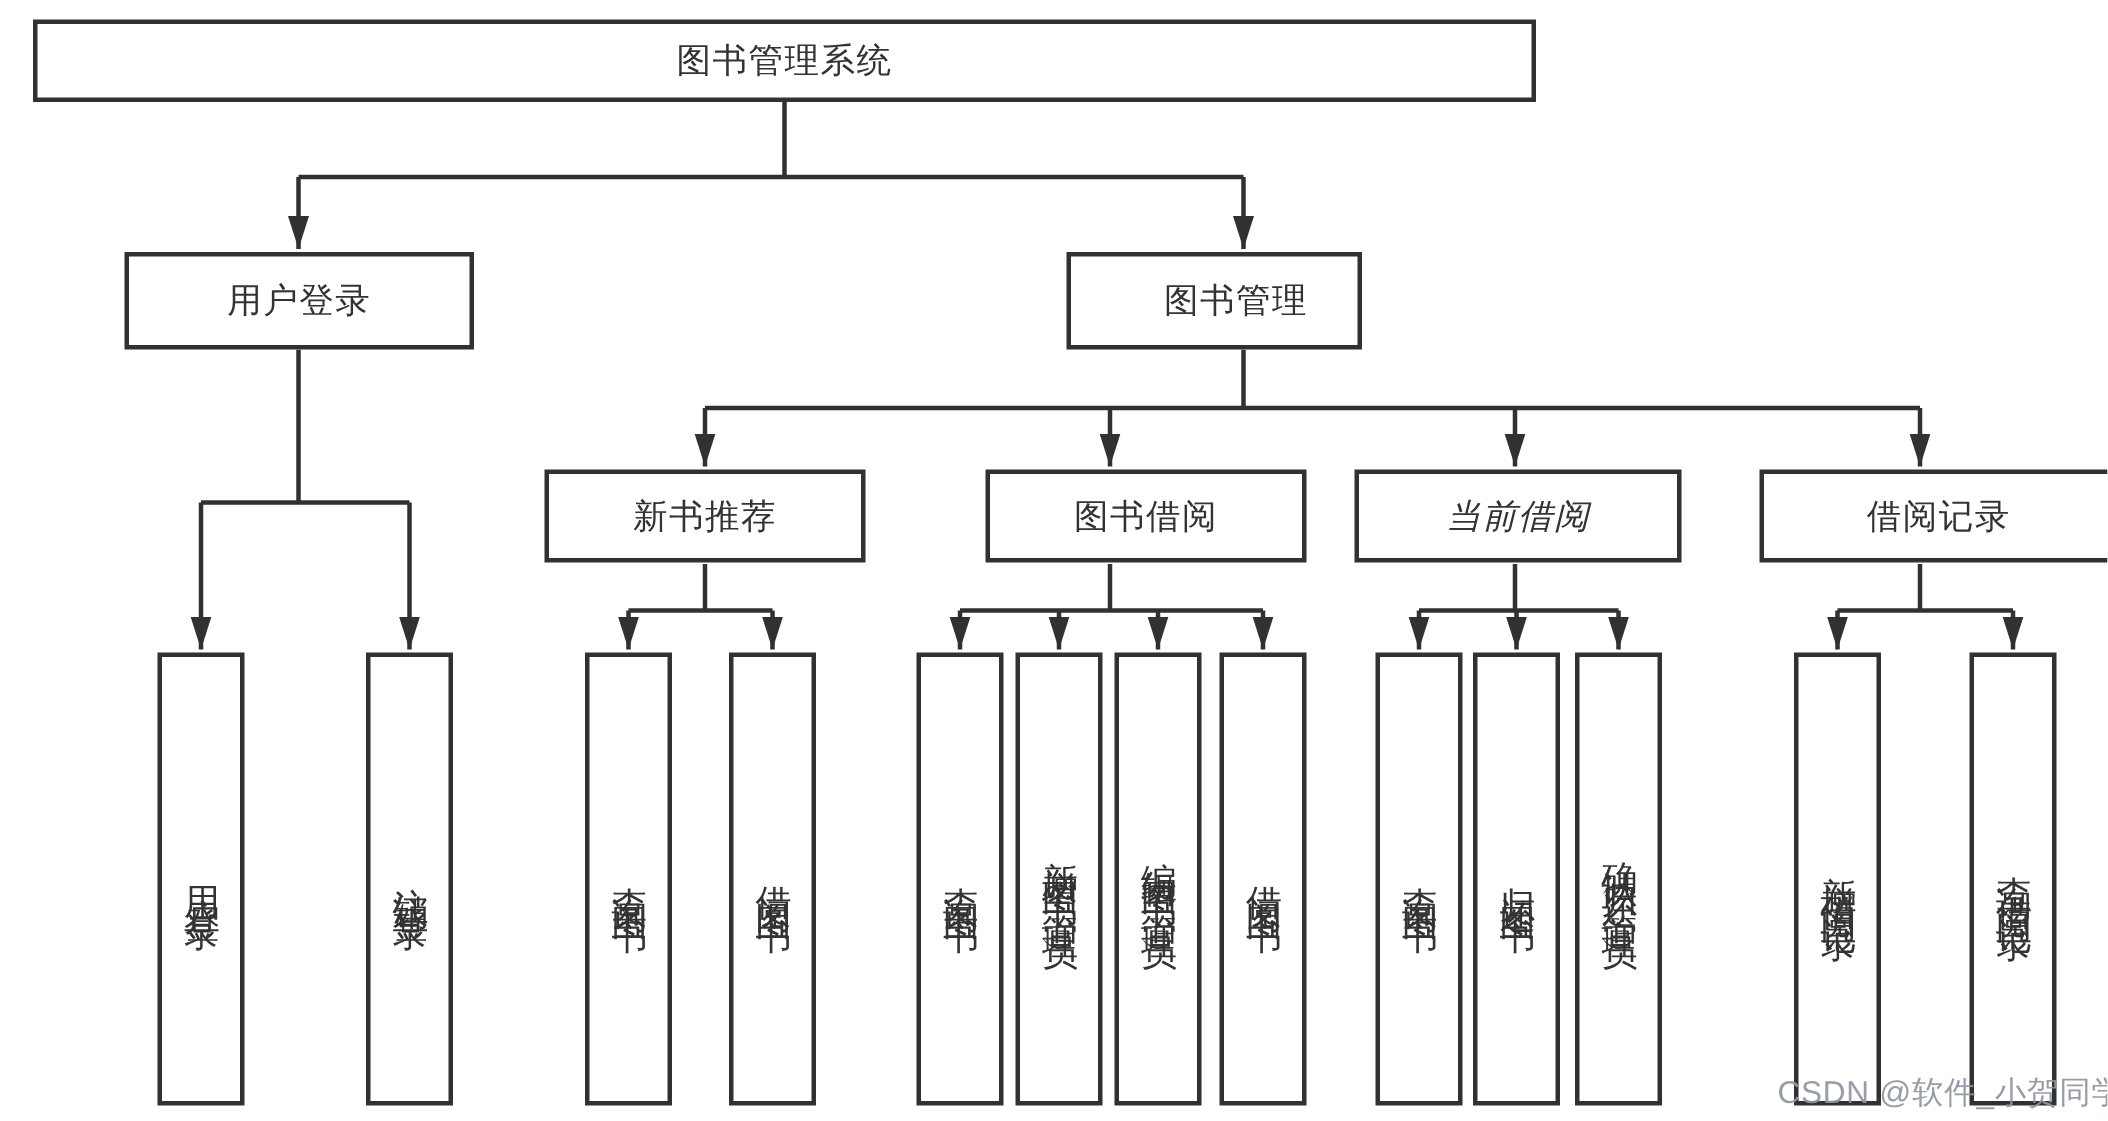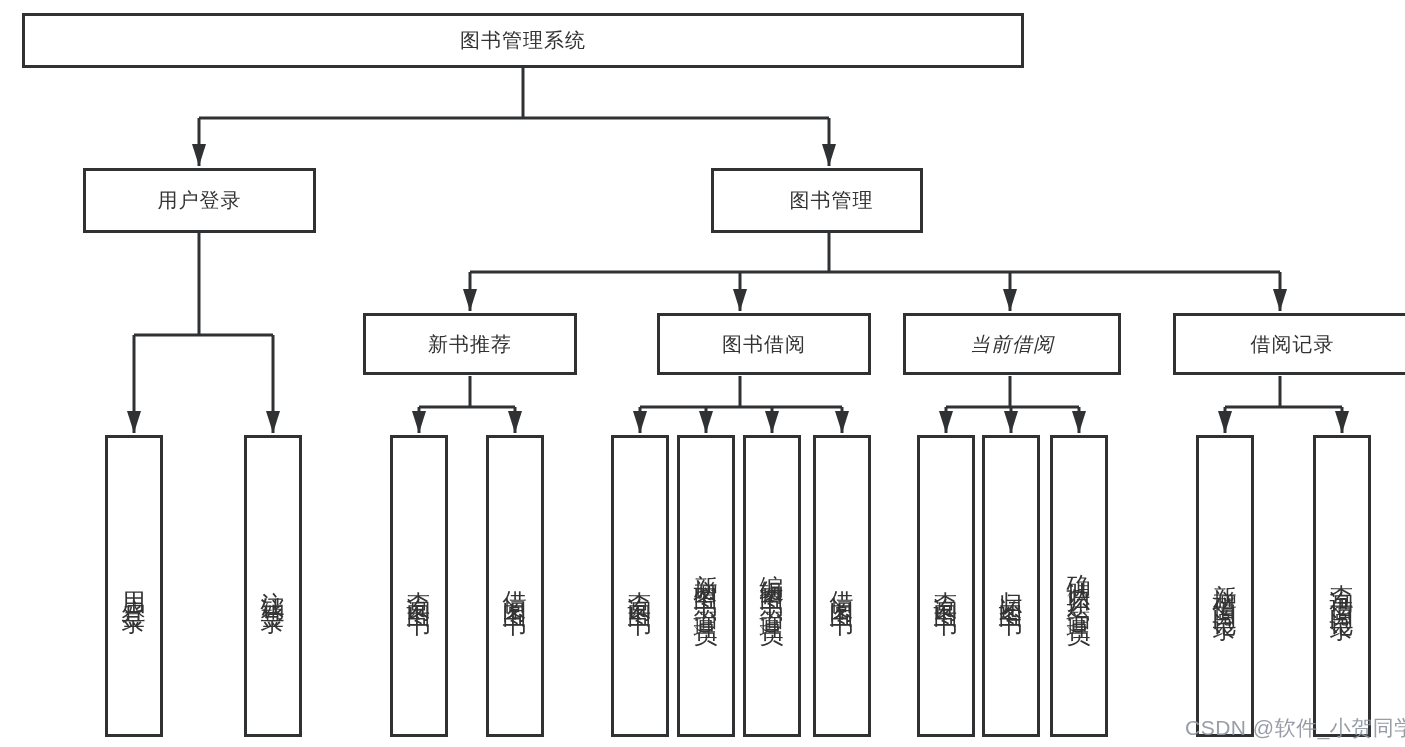--- a/index.html
+++ b/index.html
@@ -16,21 +16,21 @@
     box-sizing:border-box;
     border:3px solid #2f3133;
     background:#ffffff;
     display:flex;
     align-items:center;
     justify-content:center;
     z-index:2;
     color:#333333;
   }
   .node .hlabel {
-    font-size:20px;
+    font-size:23px;
     letter-spacing:1px;
     white-space:nowrap;
   }
   .node .vlabel {
     writing-mode:vertical-rl;
     text-orientation:mixed;
     font-size:24px;
     line-height:1.05;
     letter-spacing:7px;
     white-space:nowrap;
@@ -99,21 +99,21 @@
     </g>
   </svg>
 
   <div class="node" style="left:22px; top:13px; width:1002px; height:55px;">
     <span class="hlabel">图书管理系统</span>
   </div>
 
   <div class="node" style="left:83px; top:168px; width:233px; height:65px;">
     <span class="hlabel">用户登录</span>
   </div>
-  <div class="node" style="left:711px; top:168px; width:212px; height:65px;padding-left:29px;">
+  <div class="node" style="left:711px; top:168px; width:197px; height:65px;padding-left:29px;">
     <span class="hlabel">图书管理</span>
   </div>
 
   <div class="node" style="left:363px; top:313px; width:214px; height:62px;">
     <span class="hlabel">新书推荐</span>
   </div>
   <div class="node" style="left:633px; top:313px; width:214px; height:62px;margin-left:24px;">
     <span class="hlabel">图书借阅</span>
   </div>
   <div class="node" style="left:903px; top:313px; width:218px; height:62px;font-style:italic;">

